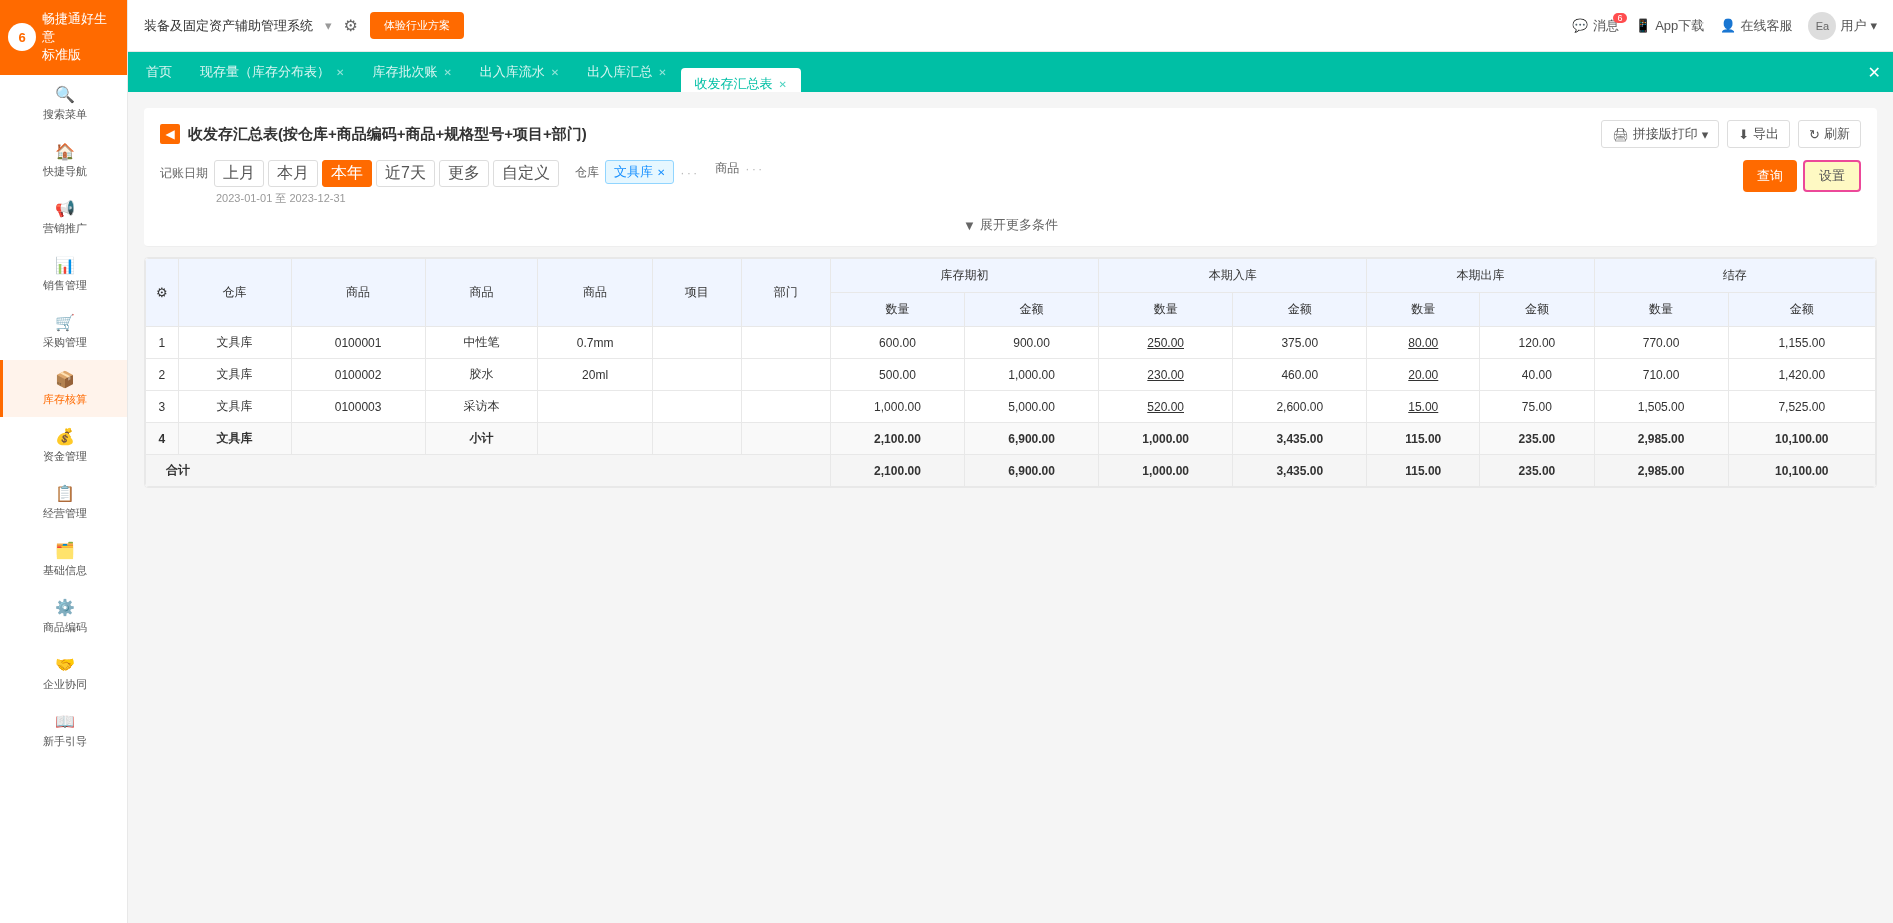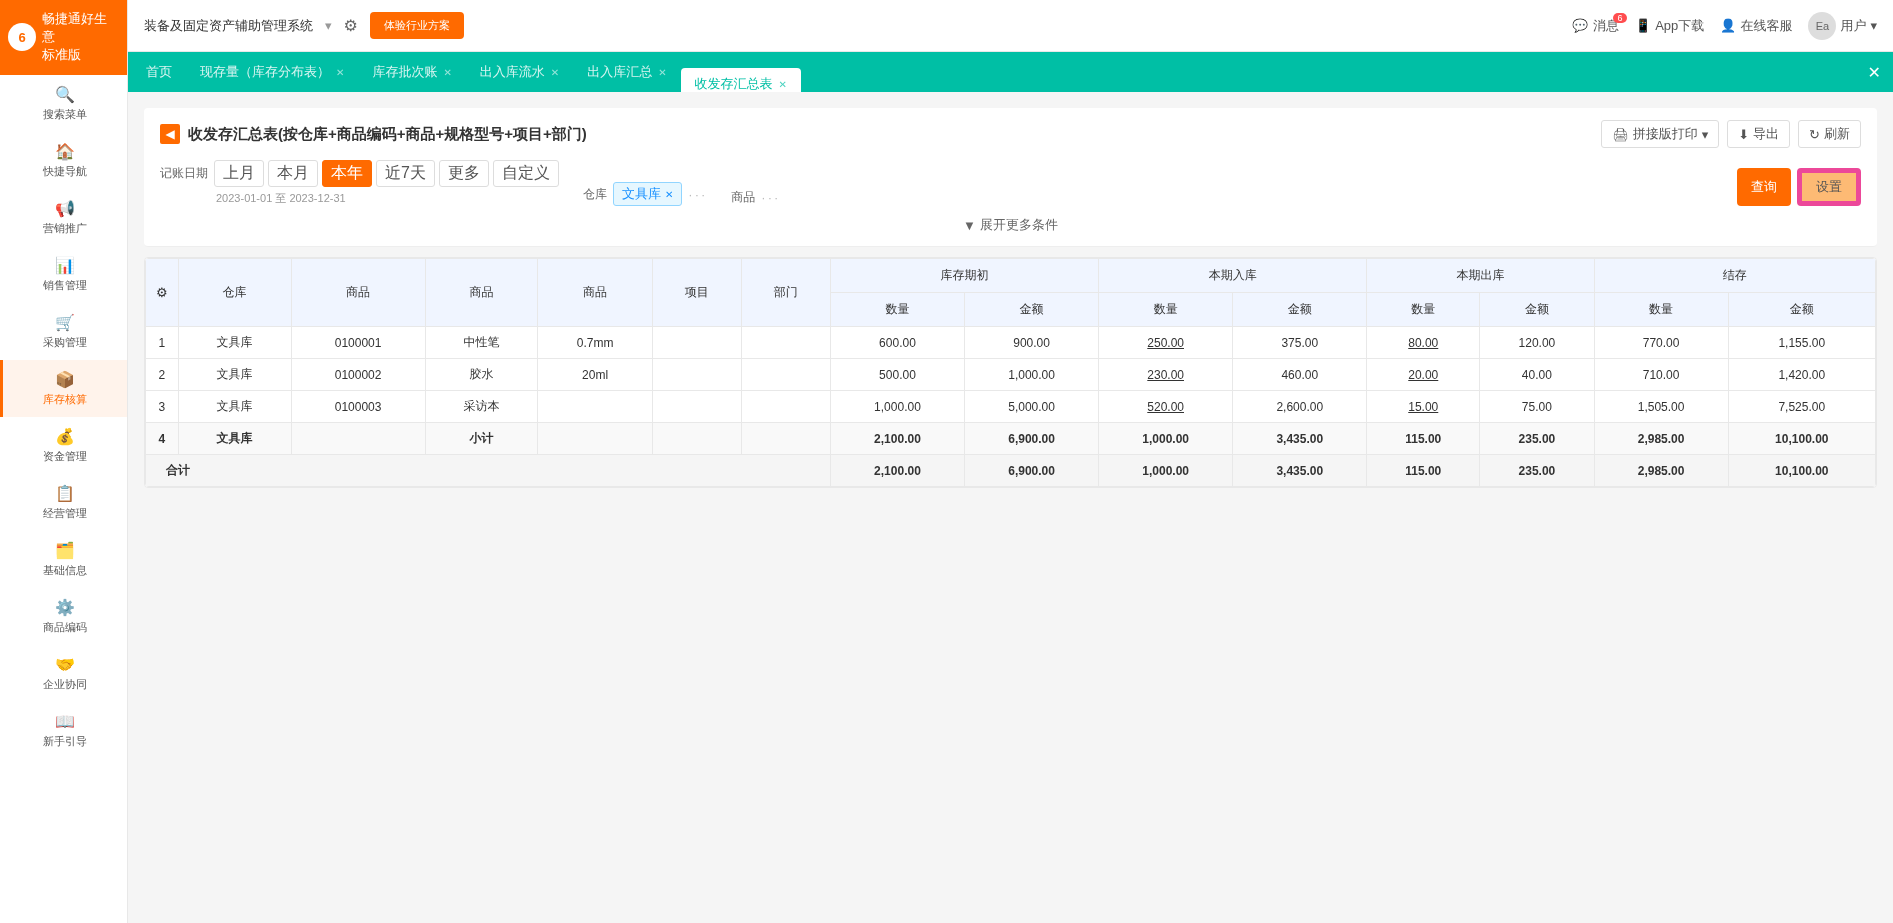--- a/index.html
+++ b/index.html
@@ -38,21 +38,21 @@
     
     .page-content { flex: 1; background: #f5f5f5; overflow-y: auto; padding: 16px; }
     .page-title { font-size: 15px; font-weight: 600; color: #333; margin-bottom: 12px; }
     .date-btn { padding: 2px 8px; border: 1px solid #ddd; border-radius: 3px; background: #fff; cursor: pointer; font-size: 16px; color: #555; }
     .date-btn.active { background: #ff6a00; color: #fff; border-color: #ff6a00; }
     .warehouse-tag { display: flex; align-items: center; gap: 4px; background: #e6f7ff; border: 1px solid #91d5ff; border-radius: 3px; padding: 2px 8px; color: #1890ff; font-size: 12px; }
     .warehouse-tag .close-x { cursor: pointer; color: #1890ff; font-size: 10px; }
     .filter-dots { color: #bbb; cursor: pointer; letter-spacing: 2px; }
     .action-btn { padding: 5px 14px; border-radius: 4px; cursor: pointer; font-size: 13px; }
     .query-btn { background: #ff6a00; color: #fff; border: none; }
-    .setting-btn { background: #fdba74; color: #555; border: 5px solid #ec4899; }
+    .setting-btn { background: #fef9c3; color: #555; border: 2px solid #ec4899; }
     .tb-btn { display: flex; align-items: center; gap: 4px; padding: 4px 10px; border: 1px solid #ddd; border-radius: 3px; background: #fff; cursor: pointer; font-size: 12px; color: #555; }
 
     
     .data-table { width: 100%; border-collapse: collapse; background: #fff; border-radius: 4px; overflow: hidden; }
     .data-table th { background: #f0f5ff; color: #333; font-weight: 500; padding: 8px 10px; text-align: center; border: 1px solid #e8e8e8; font-size: 12px; }
     .data-table td { padding: 7px 10px; border: 1px solid #e8e8e8; text-align: center; font-size: 12px; color: #333; }
     .data-table .subtotal-row td { font-weight: bold; background: #f9f9f9; }
 
     .table-wrapper { background: #fff; border-radius: 4px; overflow: hidden; border: 1px solid #e8e8e8; }
 
@@ -200,21 +200,21 @@
             <span>⬇</span>
             <span>导出</span>
           </button>
           <button class="tb-btn">
             <span>↻</span>
             <span>刷新</span>
           </button>
         </div>
       </div>
 
-      <div style="display:flex; align-items:flex-end; gap:24px; flex-wrap:wrap;">
+      <div style="display:flex; align-items:flex-start; gap:16px; flex-wrap:wrap;">
         <div style="display:flex; flex-direction:column; gap:4px;">
           <div style="display:flex; align-items:center; gap:6px;">
             <span style="color:#666; font-size:12px; white-space:nowrap;">记账日期</span>
             <div style="display:flex; gap:4px;">
               <button class="date-btn">上月</button>
               <button class="date-btn">本月</button>
               <button class="date-btn active">本年</button>
               <button class="date-btn">近7天</button>
               <button class="date-btn">更多</button>
               <button class="date-btn">自定义</button>

